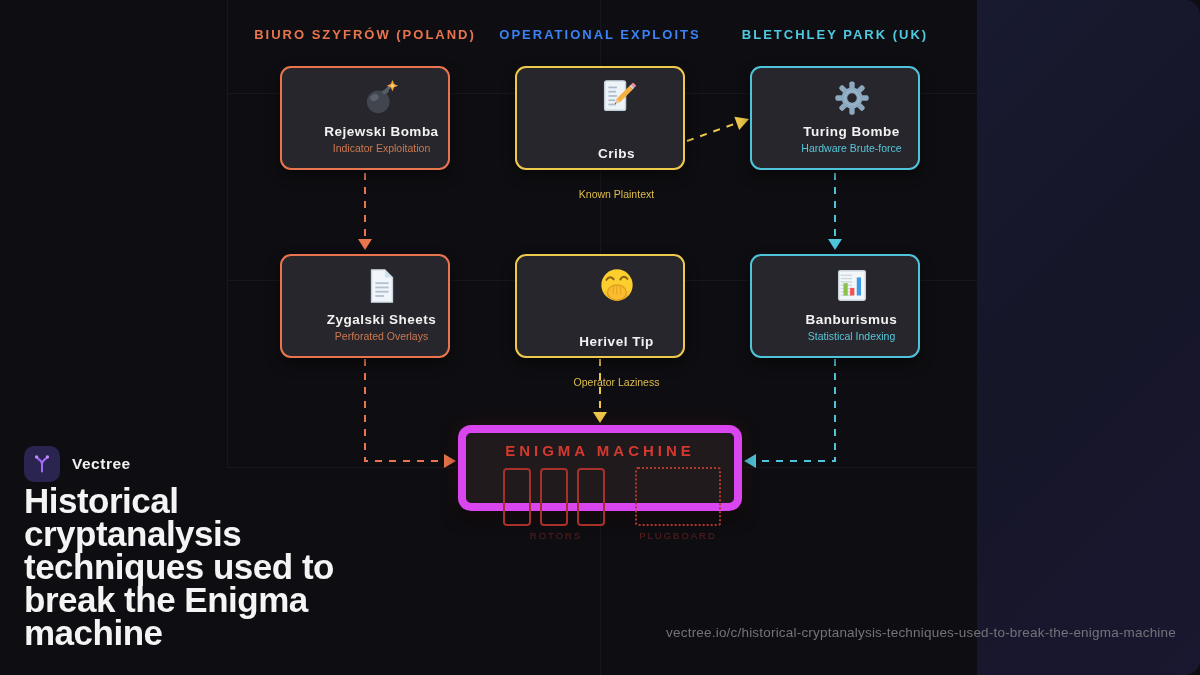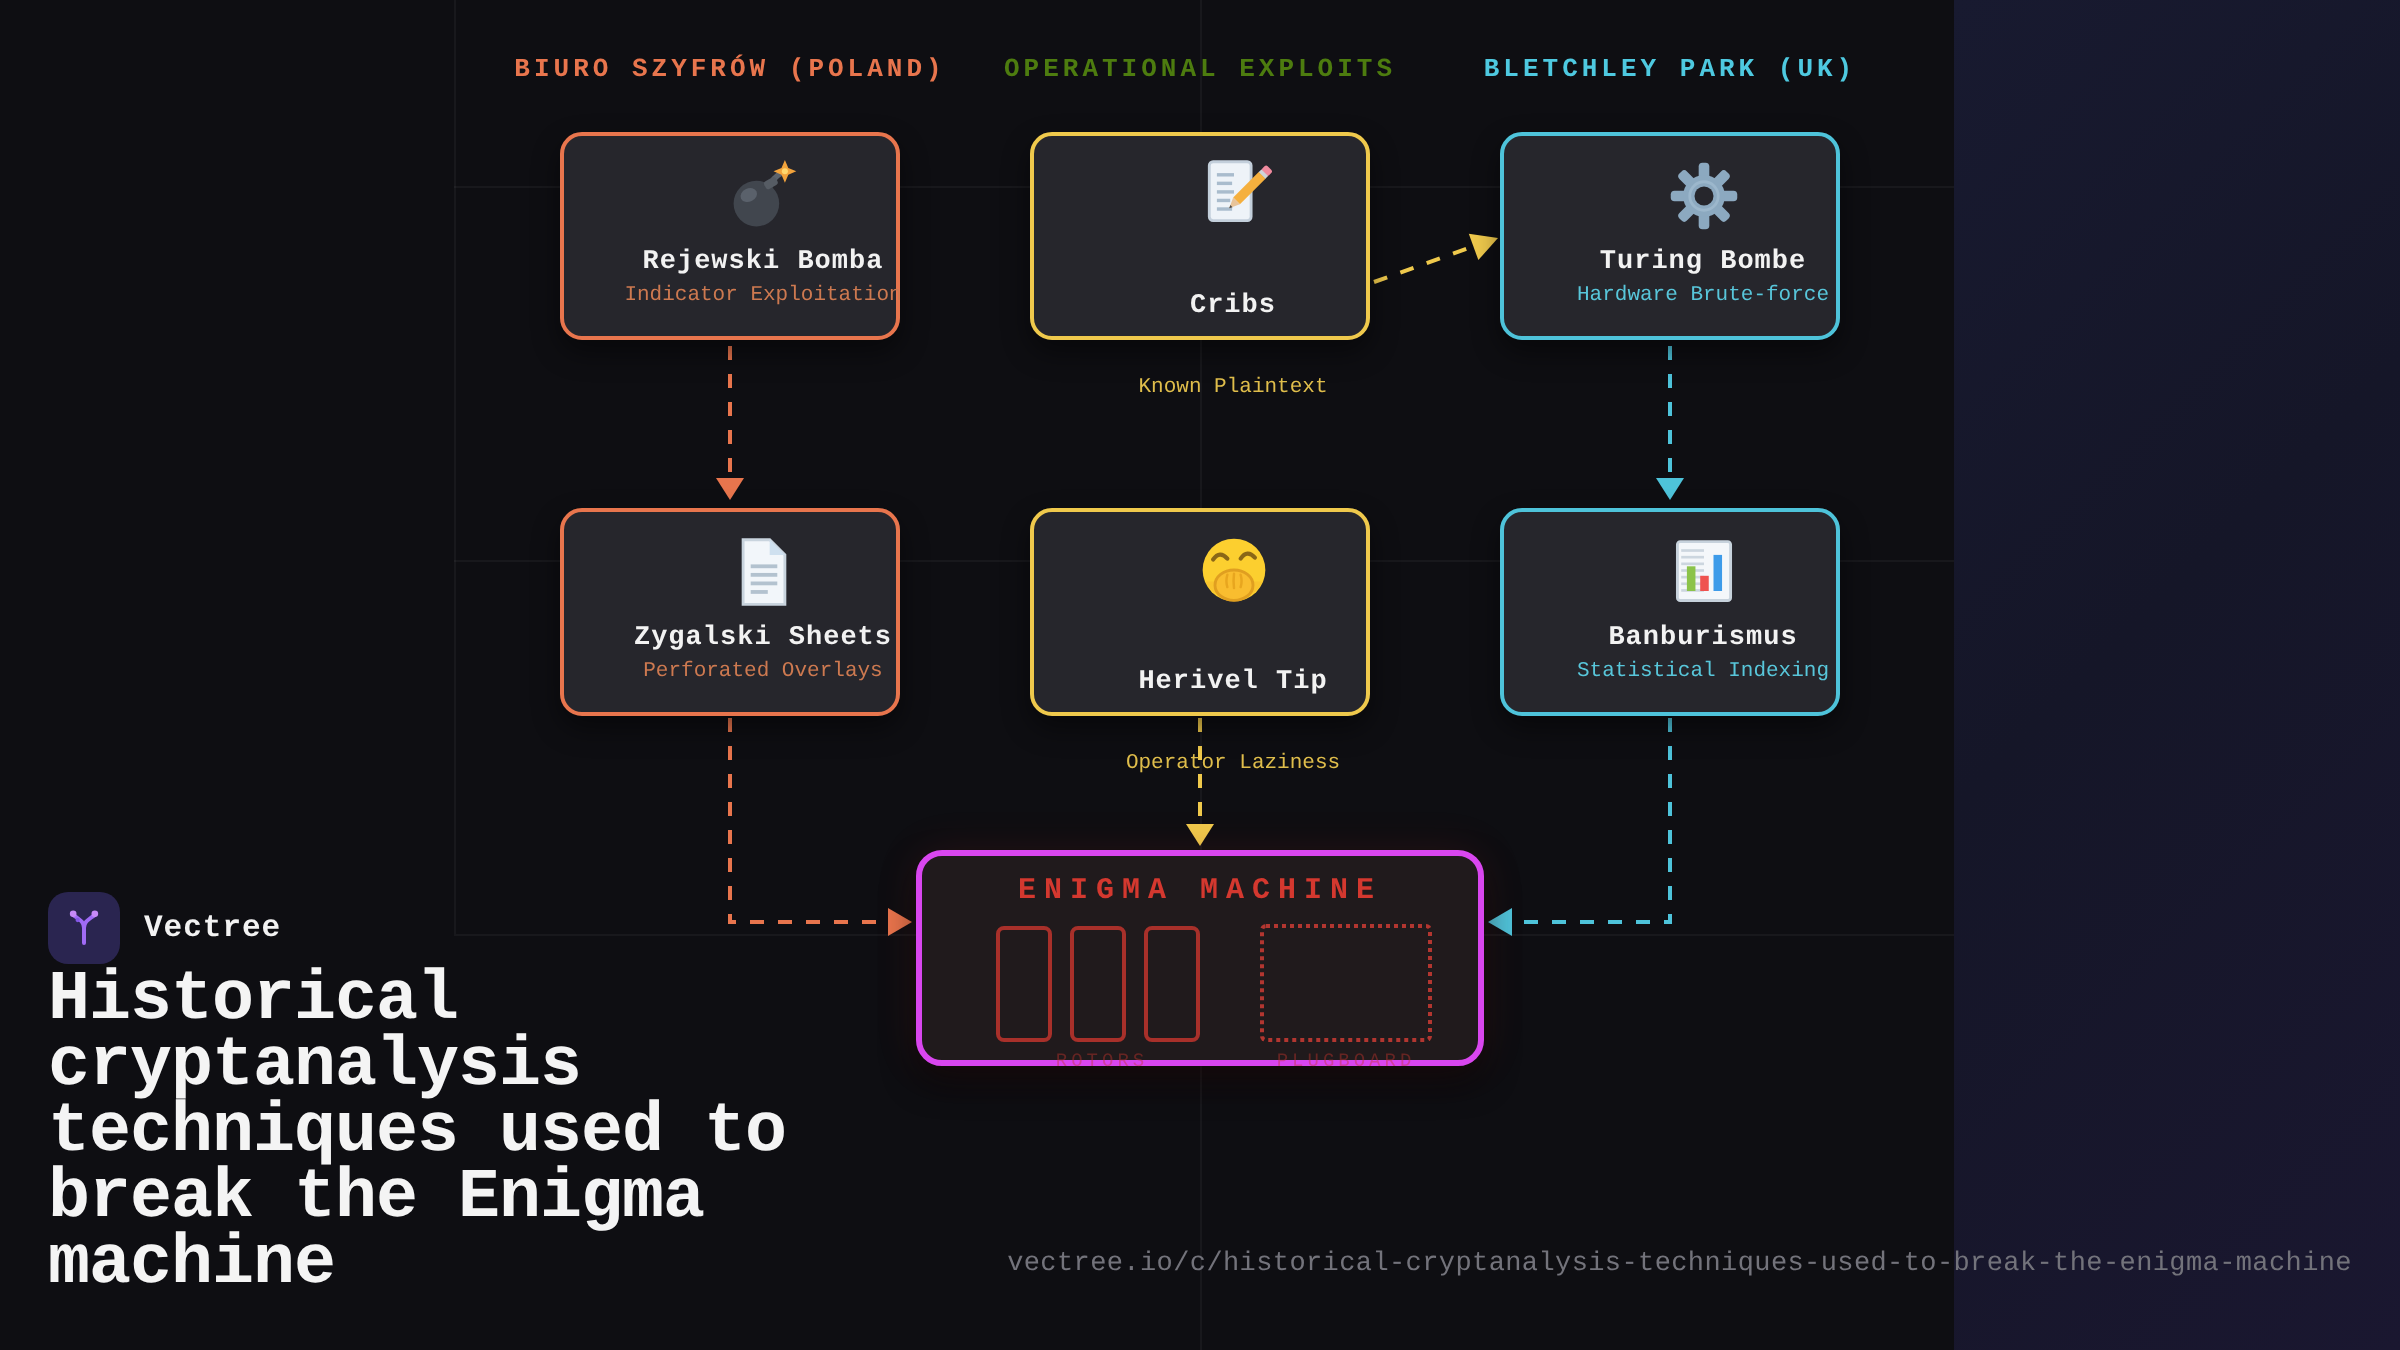--- a/index.html
+++ b/index.html
@@ -1,31 +1,32 @@
 <!DOCTYPE html>
 <html><head>
 <meta charset="utf-8">
 <style>
   html,body{margin:0;padding:0;background:#0e0e12;}
   .canvas{
     position:relative;width:1200px;height:675px;overflow:hidden;
     background:#0e0e12;
-    font-family:Liberation Mono, monospace;
+    font-family:Liberation Sans, sans-serif;
+    border-radius:15px;
   }
   .right-strip{
     position:absolute;left:977px;top:0;width:223px;height:675px;
     background:linear-gradient(135deg,#181a30 0%,#151628 45%,#1a1730 100%);
   }
   svg.gridlines,svg.arrows{position:absolute;left:0;top:0;pointer-events:none;}
   .col-head{
     position:absolute;top:27px;width:300px;text-align:center;
     font-size:13px;font-weight:bold;letter-spacing:2px;white-space:nowrap;
   }
   .col-head.orange{color:#e8754d;}
-  .col-head.gray{color:#4d7c0f;}
+  .col-head.gray{color:#3b82f6;}
   .col-head.cyan{color:#4ec9e0;}
   .card{
     position:absolute;width:170px;height:104px;border-radius:11px;
     background:#26262c;box-sizing:border-box;border:2px solid #fff;
     display:flex;flex-direction:column;align-items:center;
     box-shadow:0 6px 14px rgba(0,0,0,0.45);
     padding-left:33px;
   }
   .card.orange{border-color:#e8754d;}
   .card.yellow{border-color:#efc94c;gap:24px;}
@@ -33,22 +34,22 @@
   .card .icon{margin-top:10px;height:40px;display:flex;align-items:center;justify-content:center;}
   .card-title{
     margin-top:6px;font-size:13.5px;font-weight:bold;color:#f2f2f2;
     letter-spacing:0.5px;white-space:nowrap;
   }
   .card-sub{margin-top:3px;font-size:10.5px;white-space:nowrap;text-align:right;}
   .card.orange .card-sub{color:#cd7950;}
   .card.yellow .card-sub{color:#dfbd4b;}
   .card.cyan .card-sub{color:#58c6da;}
   .enigma{
-    position:absolute;left:458px;top:425px;width:284px;height:108px;
-    border:3px solid #d946ef;border-radius:13px;box-sizing:border-box;
+    position:absolute;left:458px;top:425px;width:284px;height:86px;
+    border:8px solid #d946ef;border-radius:13px;box-sizing:border-box;
     background:#201a1c;box-shadow:0 0 22px rgba(212,56,47,0.12),0 8px 16px rgba(0,0,0,0.5);
   }
   .enigma-title{
     position:absolute;left:0;top:9px;width:100%;text-align:center;
     color:#d4382f;font-weight:bold;font-size:15px;letter-spacing:4px;white-space:nowrap;
   }
   .rotor{
     position:absolute;top:35px;width:28px;height:58px;box-sizing:border-box;
     border:2px solid #a8302a;border-radius:4px;
   }

